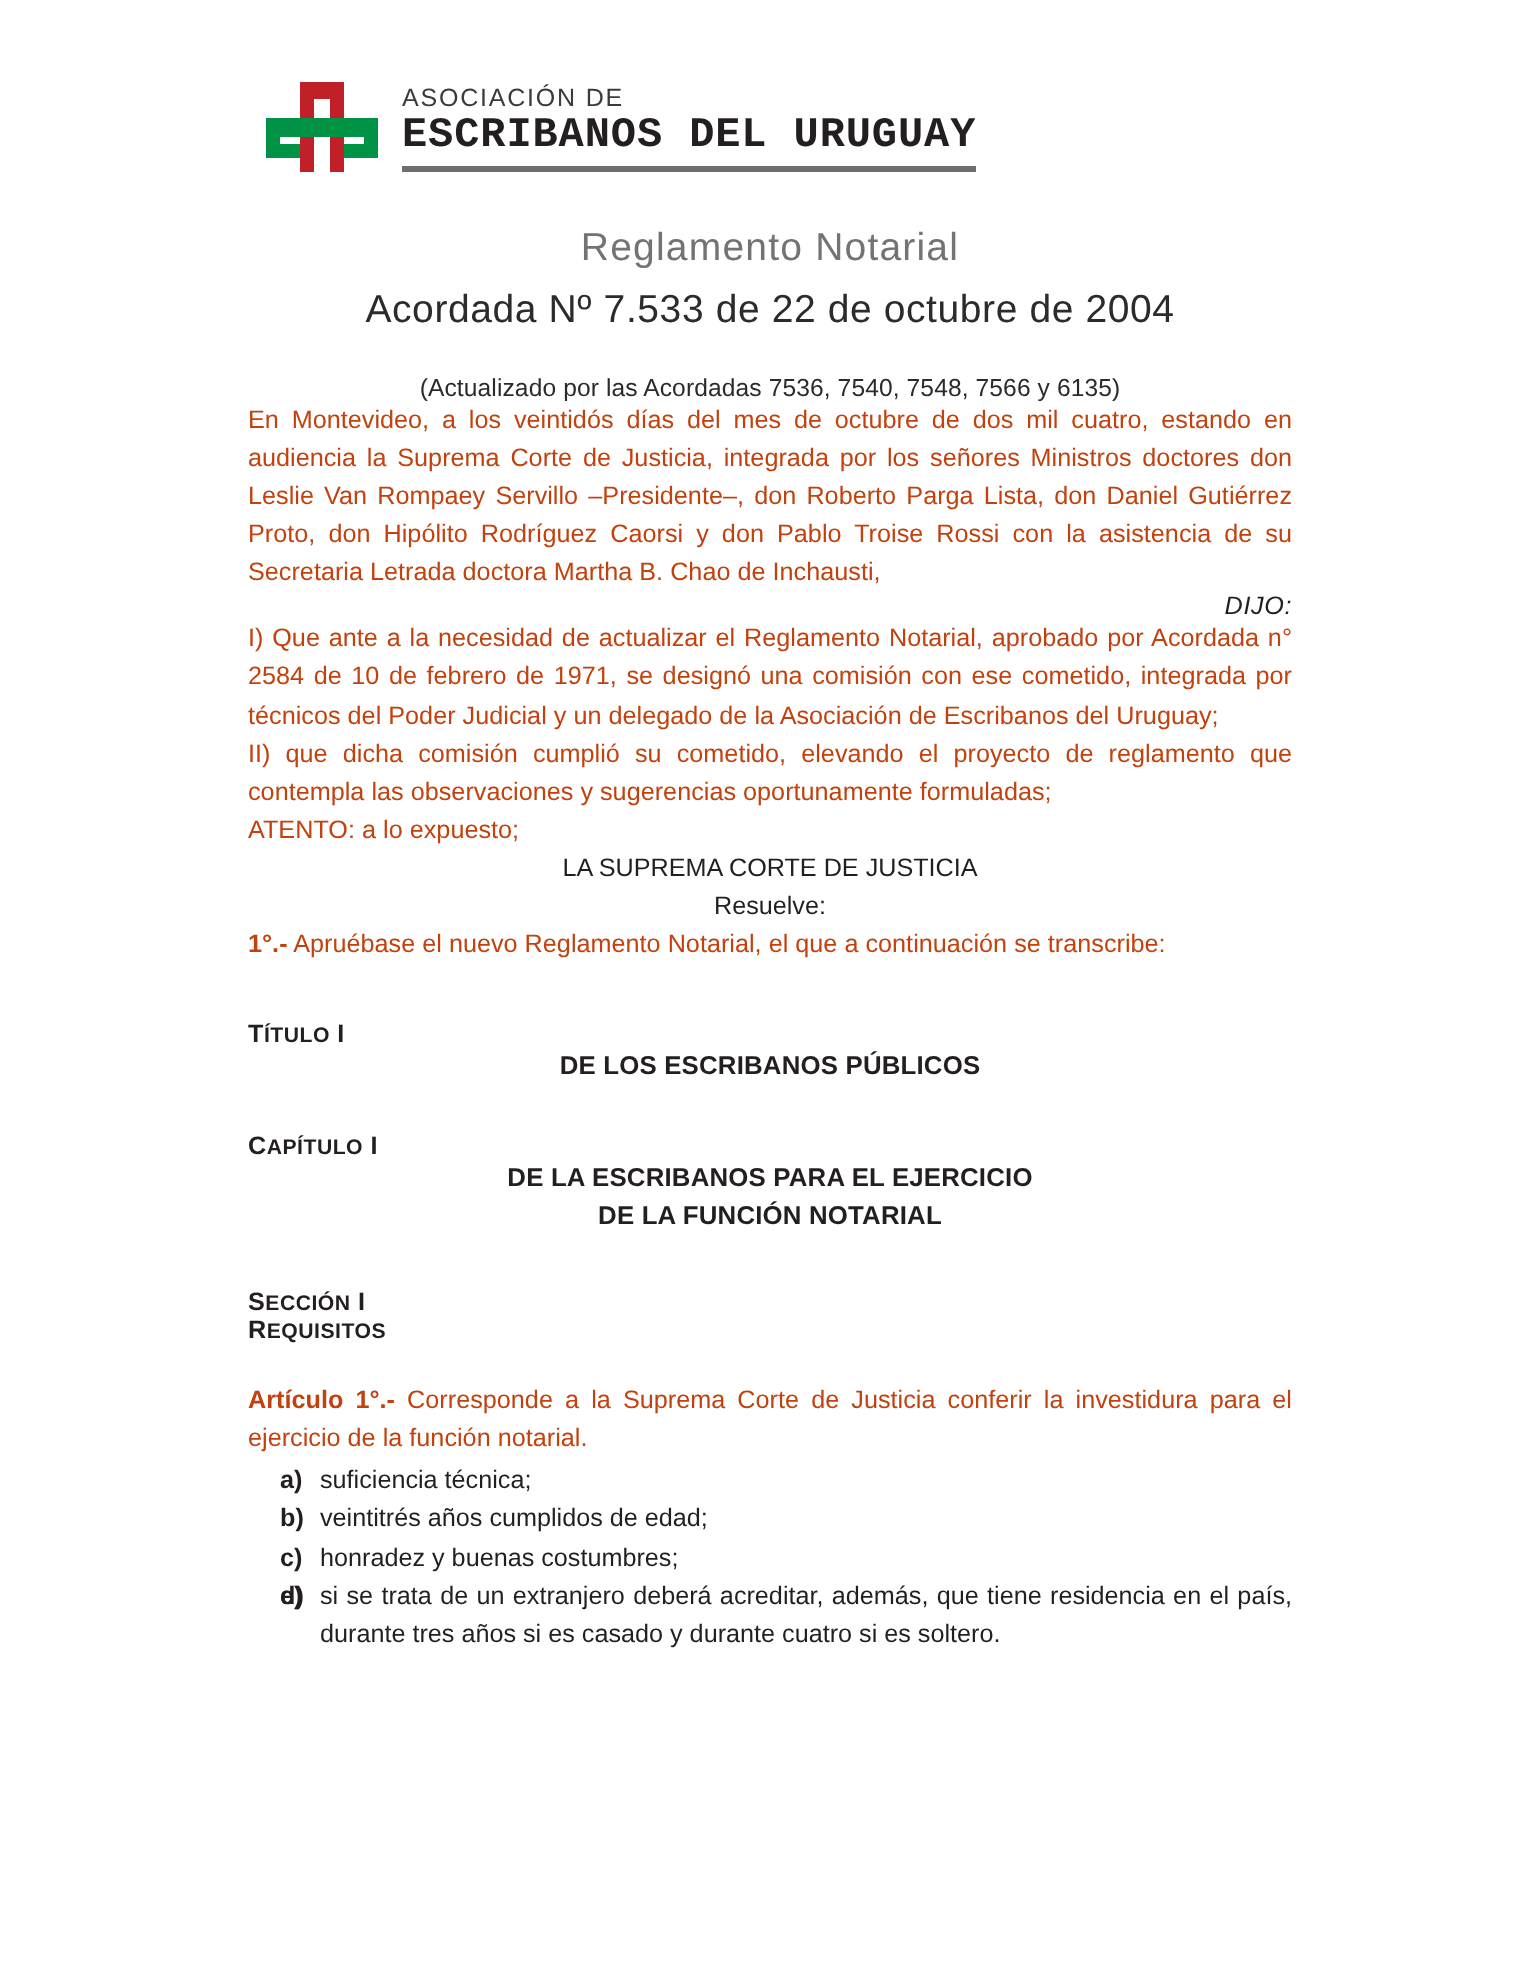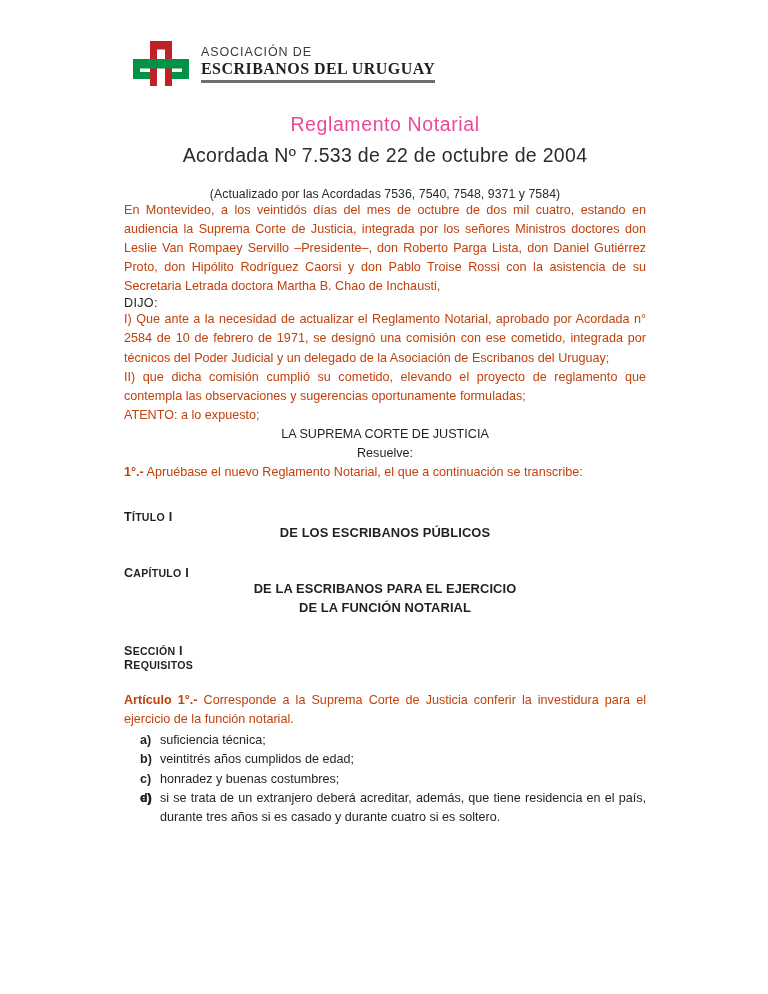--- a/index.html
+++ b/index.html
@@ -47,22 +47,22 @@
   }
   .logo-line1 {
     font-family: "Liberation Sans", sans-serif;
     font-size: 12.5px;
     letter-spacing: 0.9px;
     color: #3b3b3b;
     line-height: 1.08;
     font-weight: 400;
   }
   .logo-line2 {
-    font-family: Liberation Serif, serif;
-    font-size: 16px;
+    font-family: Liberation Mono, monospace;
+    font-size: 21px;
     font-weight: bold;
     letter-spacing: 0.45px;
     color: #231f20;
     line-height: 1.12;
     margin-top: 1px;
   }
   .logo-rule {
     margin-top: 2px;
     height: 3px;
     background: #6e6e6e;
@@ -74,21 +74,21 @@
     position: absolute;
     left: 124px;
     top: 110px;
     width: 522px;
   }
 
   .doc-title {
     text-align: center;
     font-size: 19.5px;
     letter-spacing: 0.6px;
-    color: #ec4899;
+    color: #737373;
     line-height: 1.45;
     font-weight: 400;
   }
   .doc-subtitle {
     text-align: center;
     font-size: 19.5px;
     letter-spacing: 0.3px;
     color: #2b2b2b;
     line-height: 1.45;
     margin-top: 3px;
@@ -121,24 +121,25 @@
     color: #231f20;
     margin: 0;
   }
 
   
   .sc {
     text-transform: uppercase;
   }
 
   .dijo {
-    text-align: left;
+    text-align: right;
     font-size: 12.6px;
     margin: 0;
     letter-spacing: 0.3px;
+    font-style: italic;
   }
 
   .heading-sc {
     text-align: left;
     font-weight: bold;
     font-size: 12.6px;
     margin: 0;
     letter-spacing: 0.25px;
   }
   .heading-sc .sc-rest { font-size: 0.84em; }
@@ -206,21 +207,21 @@
       <div class="logo-line1">ASOCIACIÓN DE</div>
       <div class="logo-line2">ESCRIBANOS DEL URUGUAY</div>
       <div class="logo-rule"></div>
     </div>
   </div>
 
   <div class="content">
 
     <div class="doc-title">Reglamento Notarial</div>
     <div class="doc-subtitle">Acordada Nº 7.533 de 22 de octubre de 2004</div>
-    <div class="doc-note">(Actualizado por las Acordadas 7536, 7540, 7548, 9371 y 7584)</div>
+    <div class="doc-note">(Actualizado por las Acordadas 7536, 7540, 7548, 7566 y 6135)</div>
 
     <p class="body gap-lg">En Montevideo, a los veintidós días del mes de octubre de dos mil cuatro, estando en audiencia la Suprema Corte de Justicia, integrada por los señores Ministros doctores don Leslie Van Rompaey Servillo –Presidente–, don Roberto Parga Lista, don Daniel Gutiérrez Proto, don Hipólito Rodríguez Caorsi y don Pablo Troise Rossi con la asistencia de su Secretaria Letrada doctora Martha B. Chao de Inchausti,</p>
 
     <p class="dijo gap-md">
       <span class="sc">D</span><span class="sc sc-rest">ijo:</span>
     </p>
 
     <p class="body gap-md">I) Que ante a la necesidad de actualizar el Reglamento Notarial, aprobado por Acordada n° 2584 de 10 de febrero de 1971, se designó una comisión con ese cometido, integrada por técnicos del Poder Judicial y un delegado de la Asociación de Escribanos del Uruguay;</p>
     <p class="body gap-md">II) que dicha comisión cumplió su cometido, elevando el proyecto de reglamento que contempla las observaciones y sugerencias oportunamente formuladas;</p>
 

